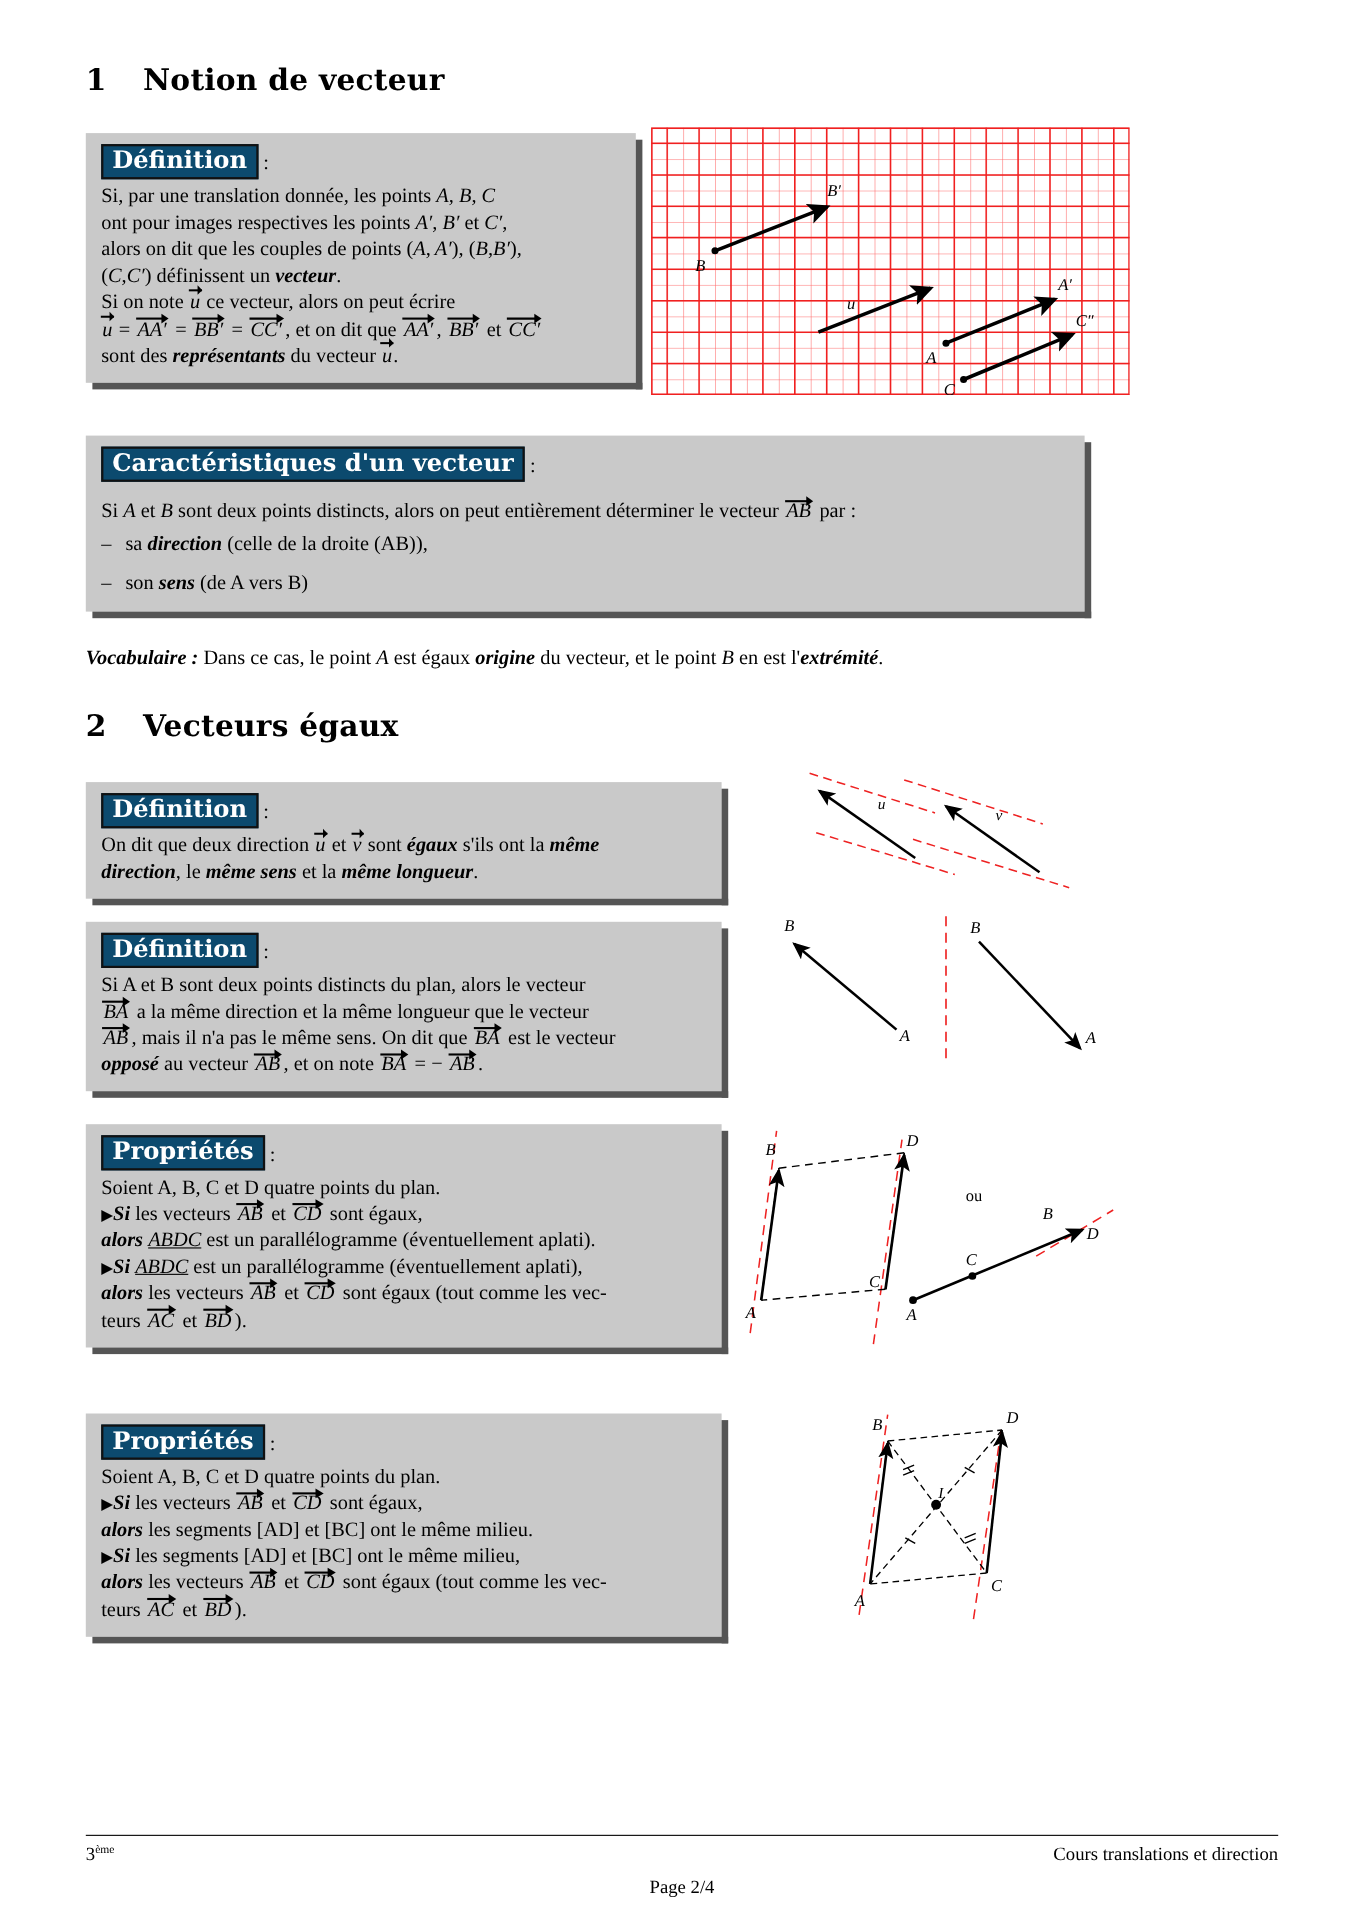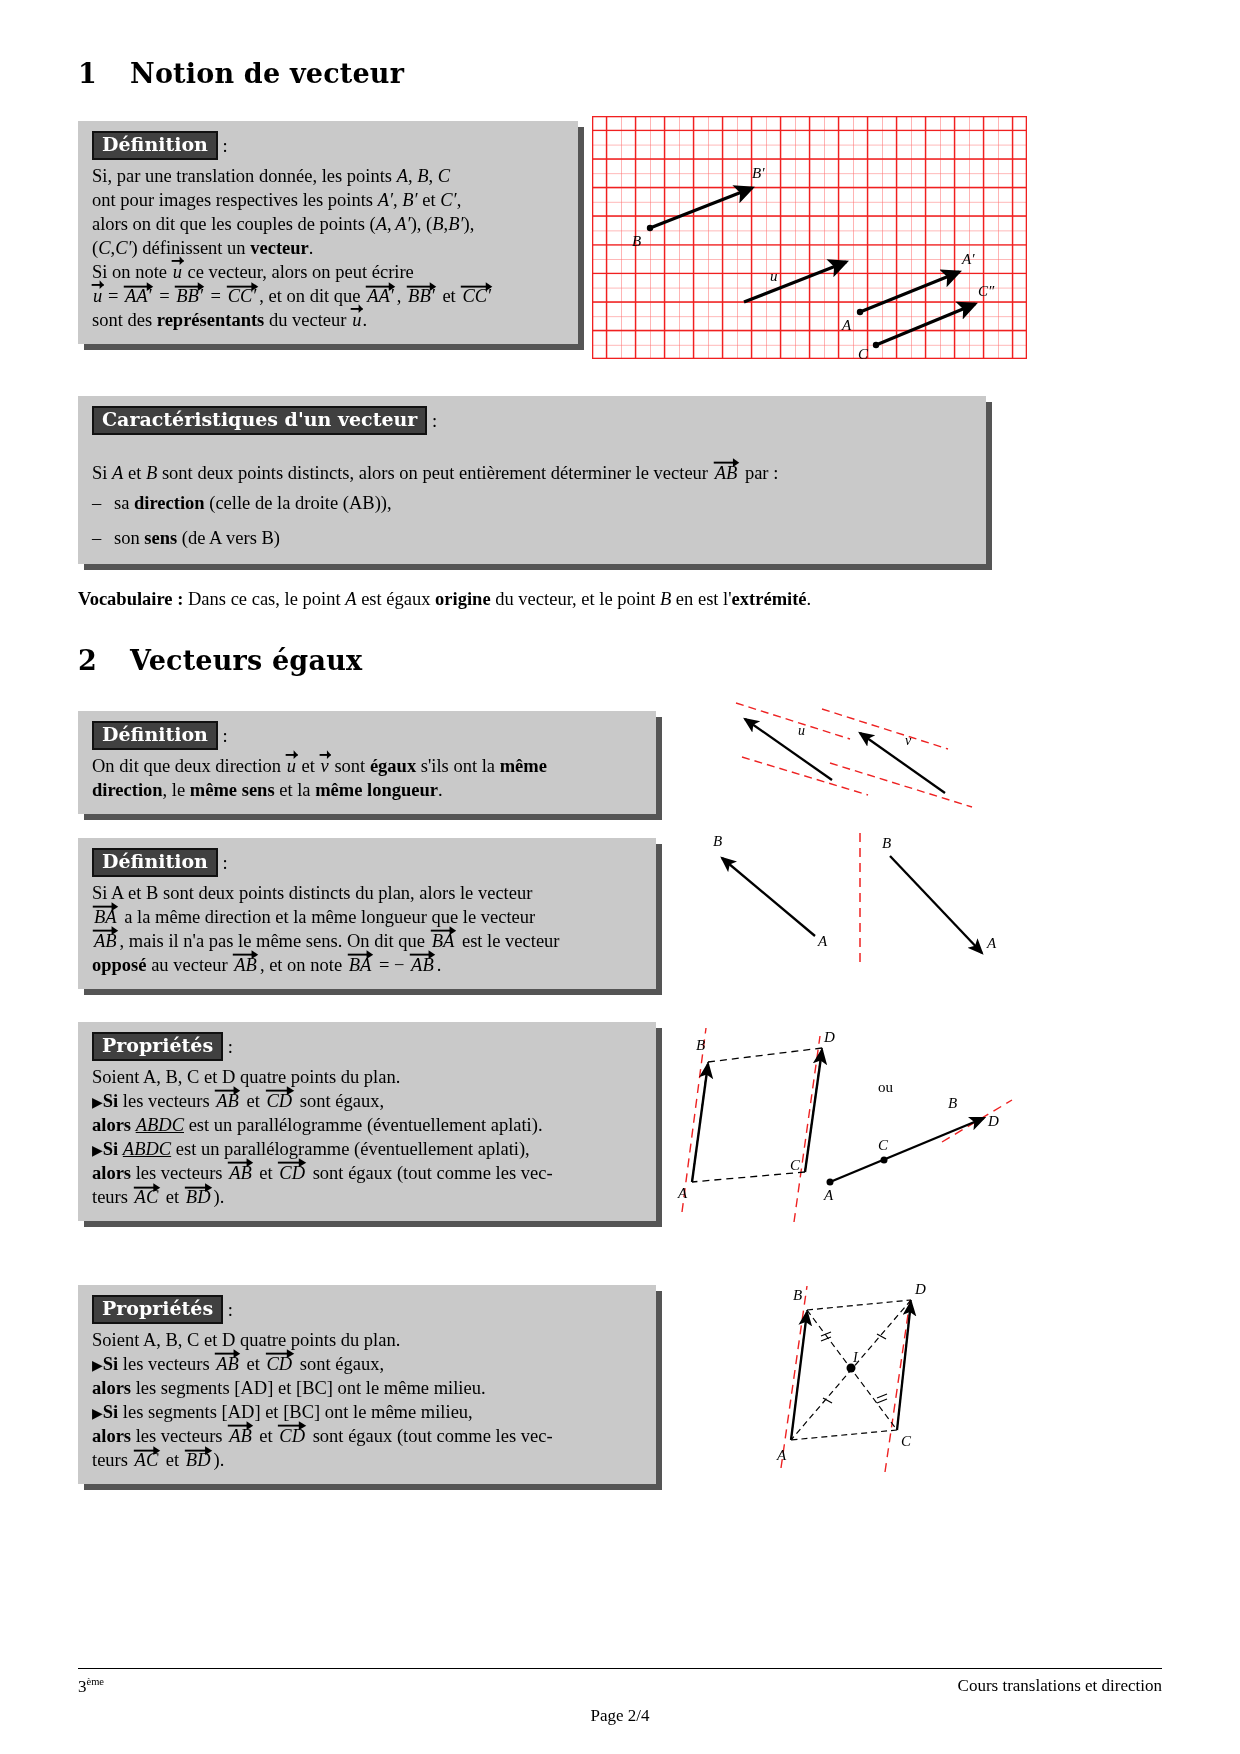--- a/index.html
+++ b/index.html
@@ -49,40 +49,40 @@
   }
   .box::before{
     content:"";
     position:absolute;
     top:6px; bottom:-6px; right:-6px;
     width:6px;
     background:#555;
   }
   .tag{
     display:inline-block;
-    background:#404040;
+    background:#0c4a6e;
     color:#fff;
     border:2px solid #111;
     font-family:"DejaVu Serif", serif;
     font-weight:bold;
-    font-size:19px;
+    font-size:22px;
     padding:1px 8px 2px 8px;
     line-height:1.15;
     vertical-align:baseline;
     position:relative;
     top:-1px;
   }
   .tagline{ margin-bottom:3px; }
   .box p{ margin:0; }
   .just{ text-align:justify; text-justify:inter-word; }
   .dash-list{ margin:6px 0 0 0; padding:0; list-style:none; }
   .dash-list li{ margin:0 0 11px 22px; text-indent:-22px; }
   .dash-list li:last-child{ margin-bottom:2px; }
   .dash{ display:inline-block; width:22px; text-indent:0; }
-  b,strong{ font-weight:bold; }
+  b,strong{ font-weight:bold;font-style:italic; }
   .mi{ font-style:italic; font-family:"Liberation Serif", serif; }
   .tri{ font-size:14px; }
   
   .vec{
     display:inline-block;
     position:relative;
     font-style:italic;
     padding:0 2px;
     margin-right:1px;
   }
@@ -254,21 +254,21 @@
       <text x="266" y="243" font-family="Liberation Serif, serif" font-style="italic" font-size="15">C</text>
       <text x="386" y="180" font-family="Liberation Serif, serif" font-style="italic" font-size="15">C″</text>
     </svg>
   </div>
 
   <div class="box" style="position:absolute; left:78px; top:396px; width:908px;">
     <div class="tagline">
       <span class="tag">Caractéristiques d'un vecteur</span>
       <span>:</span>
     </div>
-    <p style="margin-top:25px;">
+    <p style="margin-top:14px;">
       <span>Si</span>
       <span class="mi">A</span>
       <span>et</span>
       <span class="mi">B</span>
       <span>sont deux points distincts, alors on peut entièrement déterminer le vecteur</span>
       <span class="vec"><span class="arw">
         <svg viewBox="0 0 36 8" preserveAspectRatio="none">
               <path d="M1,6 L32,6" stroke="#000" stroke-width="1.5" fill="none"></path>
               <path d="M27,2.5 L35.5,6 L27,9.5 Z" fill="#000"></path>
             </svg>

